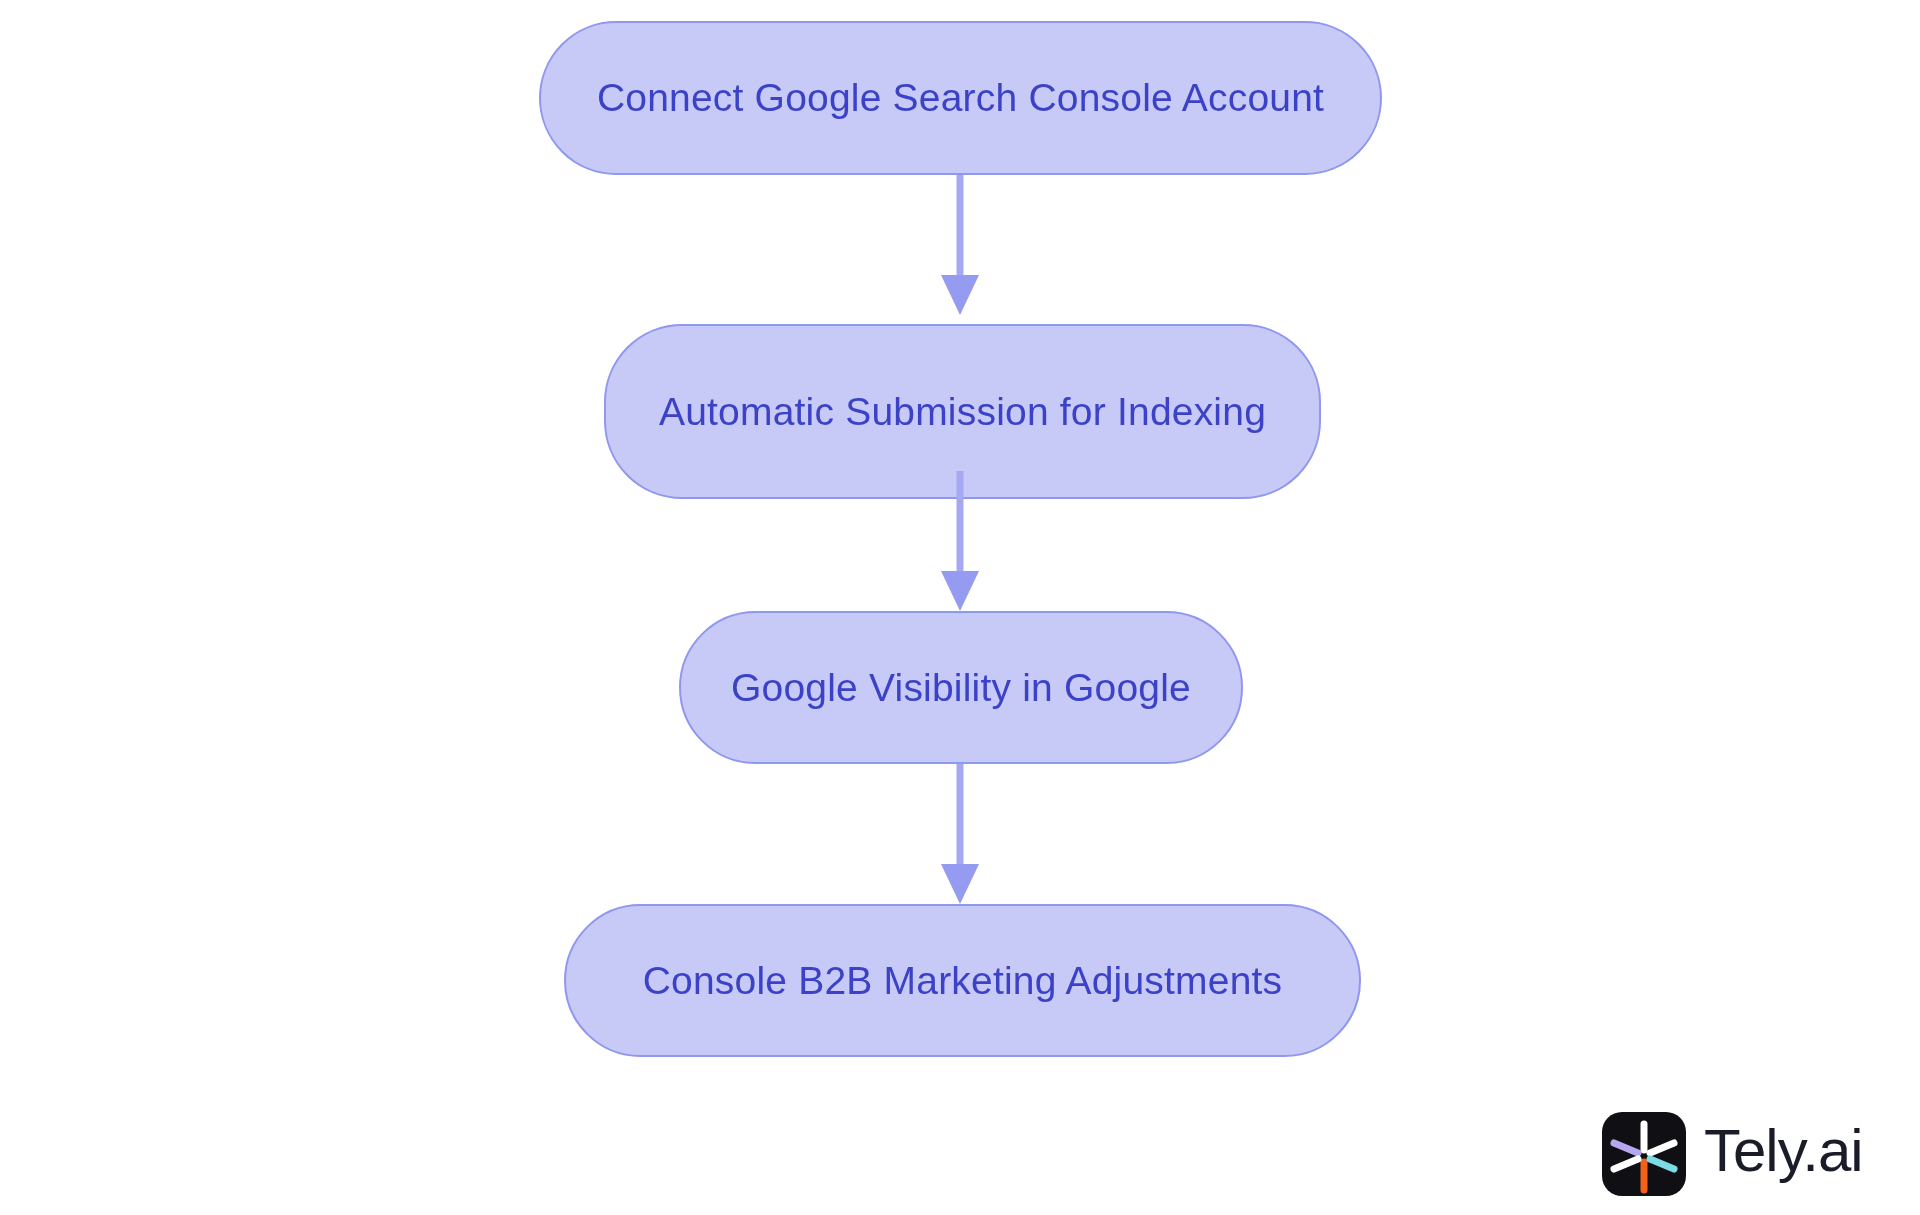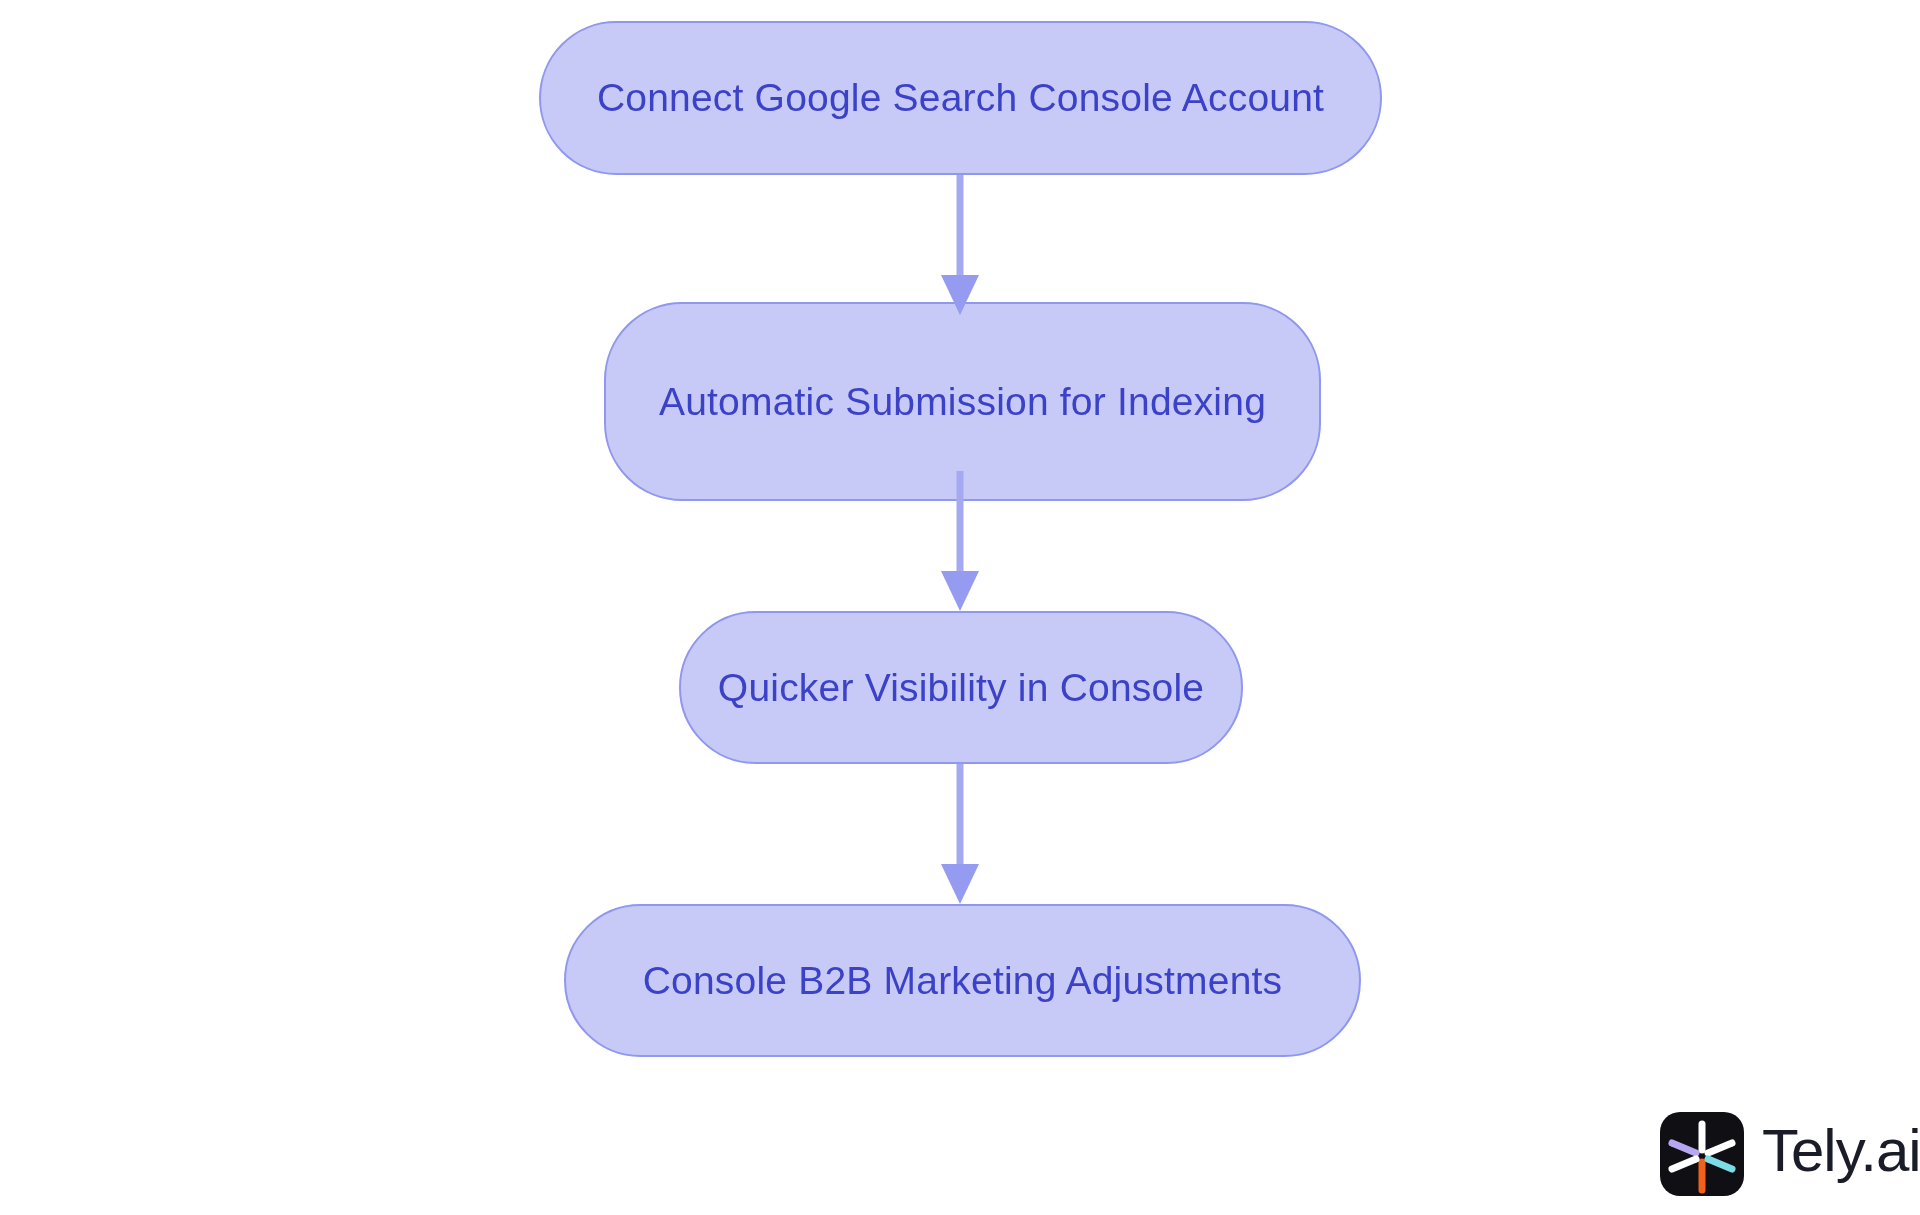--- a/index.html
+++ b/index.html
@@ -25,38 +25,38 @@
     display: flex;
     align-items: center;
     justify-content: center;
     color: #3b42c7;
     font-size: 39px;
     letter-spacing: 0.2px;
     white-space: nowrap;
     text-align: right;
   }
   .node-1 { left: 539px; top:  21px; width: 843px; height: 154px; }
-  .node-2 { left: 604px; top: 302px; width: 717px; height: 199px; }
+  .node-2 { left: 604px; top: 324px; width: 717px; height: 175px; }
   .node-3 { left: 679px; top: 611px; width: 564px; height: 153px; }
   .node-4 { left: 564px; top: 904px; width: 797px; height: 153px; }
 
   
   .arrow {
     position: absolute;
     width: 60px;
     height: 140px;
   }
   .arrow-1 { left: 930px; top: 175px; }
   .arrow-2 { left: 930px; top: 471px; }
   .arrow-3 { left: 930px; top: 764px; }
 
   
   .brand {
     position: absolute;
-    left: 1660px;
+    left: 1602px;
     top: 1112px;
     display: flex;
     align-items: center;
   }
   .brand-icon {
     width: 84px;
     height: 84px;
     display: block;
   }
   .brand-word {
@@ -76,21 +76,21 @@
 
   <div class="node node-1">
     <span>Connect Google Search Console Account</span>
   </div>
 
   <div class="node node-2">
     <span>Automatic Submission for Indexing</span>
   </div>
 
   <div class="node node-3">
-    <span>Quicker Visibility in Console</span>
+    <span>Google Visibility in Google</span>
   </div>
 
   <div class="node node-4">
     <span>Console B2B Marketing Adjustments</span>
   </div>
 
   <svg class="arrow arrow-1" viewBox="0 0 60 140" aria-hidden="true">
     <line x1="30" y1="0" x2="30" y2="102" stroke="#a4a9f2" stroke-width="7"></line>
     <polygon points="11,100 49,100 30,140" fill="#949bf0"></polygon>
   </svg>

